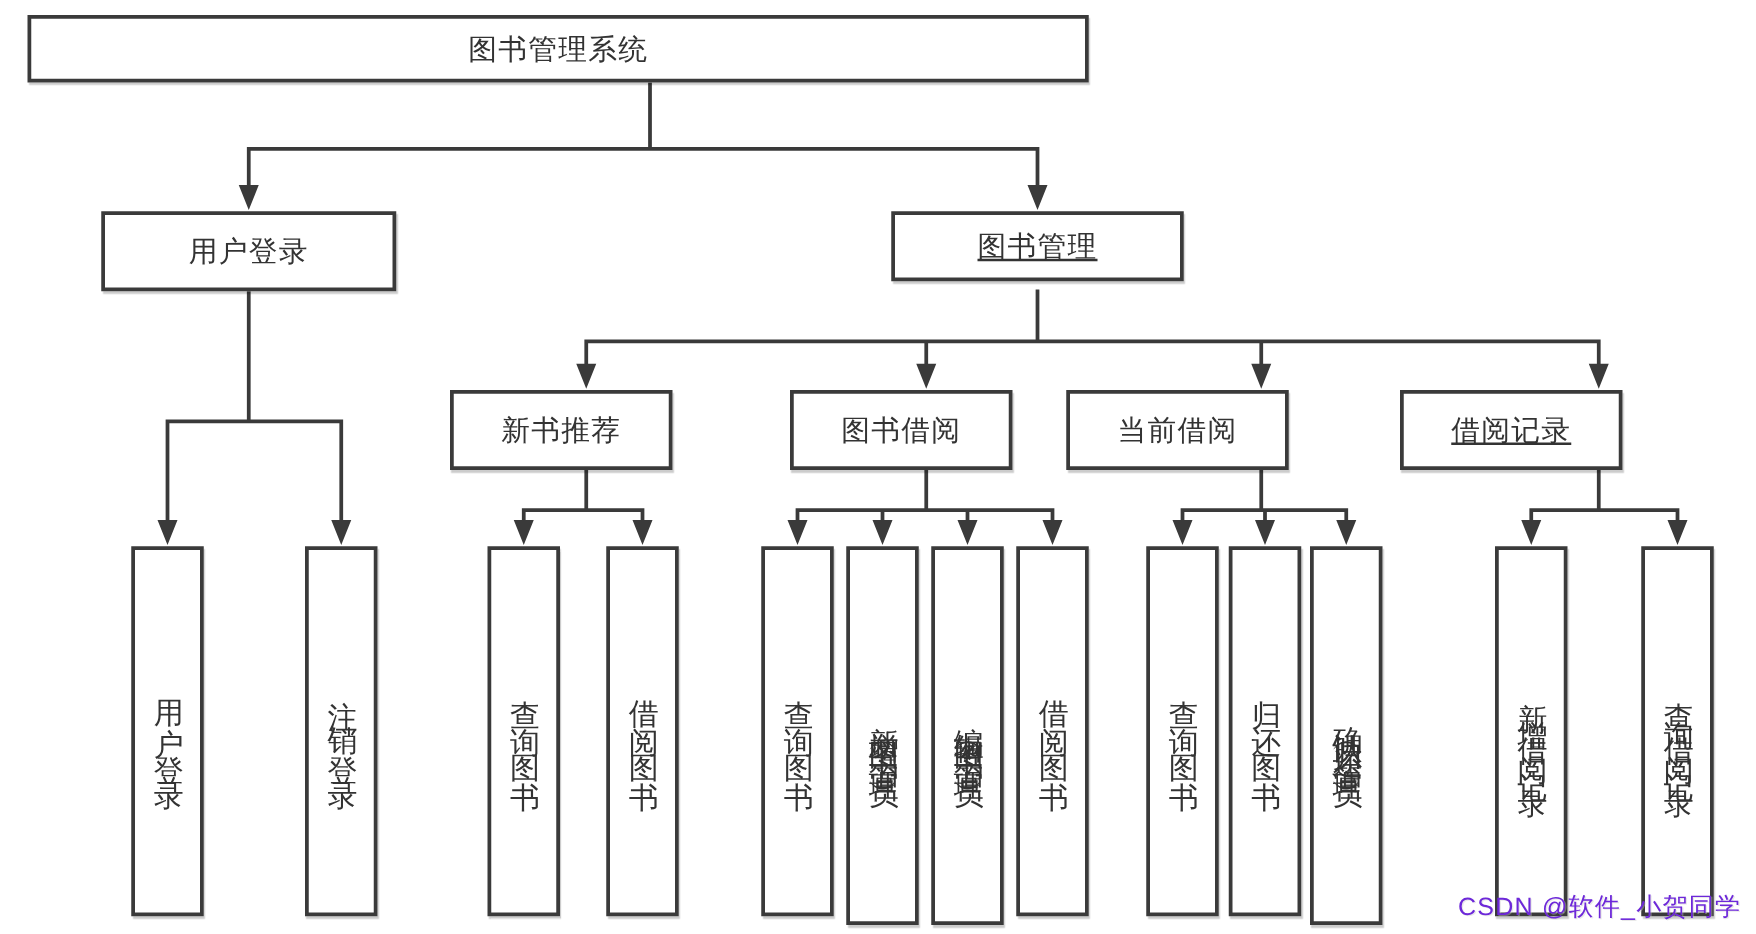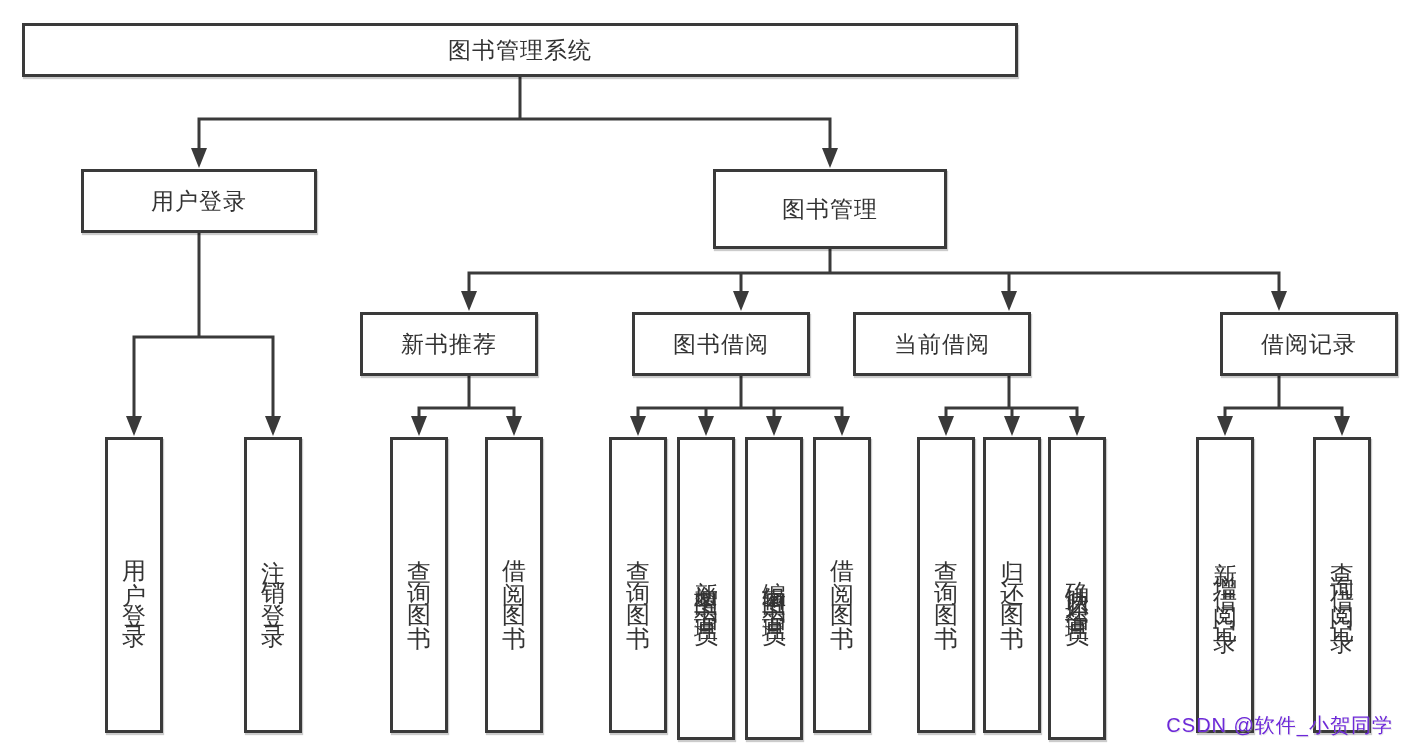--- a/index.html
+++ b/index.html
@@ -21,28 +21,28 @@
     box-sizing: border-box;
     border: 3px solid #3a3a3a;
     background: #ffffff;
     display: flex;
     align-items: center;
     justify-content: center;
     color: #333333;
     box-shadow: 1px 2px 1px rgba(0,0,0,0.20);
   }
   .h-node { font-size: 23px; letter-spacing: 1px; }
-  .root-node  { left: 22px;  top: 23px;  width: 996px; height: 54px; }
+  .root-node  { left: 22px;  top: 12px;  width: 849px; height: 54px; }
   .n-login    { left: 81px;  top: 169px; width: 236px; height: 64px; }
-  .n-mgmt     { left: 713px; top: 169px; width: 234px; height: 80px; }
+  .n-mgmt     { left: 713px; top: 169px; width: 234px; height: 56px; text-decoration: underline; }
   .l3         { top: 312px; height: 64px; width: 178px; }
   .n-newbooks { left: 360px; }
   .n-borrow   { left: 632px; justify-content: center; }
   .n-current  { left: 853px; }
-  .n-records  { left: 1220px; }
+  .n-records  { left: 1120px; text-decoration: underline; }
   .leaf {
     top: 437px;
     width: 58px;
     height: 296px;
   }
   .leaf.tall { height: 303px; }
   .leaf span {
     writing-mode: vertical-rl;
     text-orientation: mixed;
     font-size: 24px;

